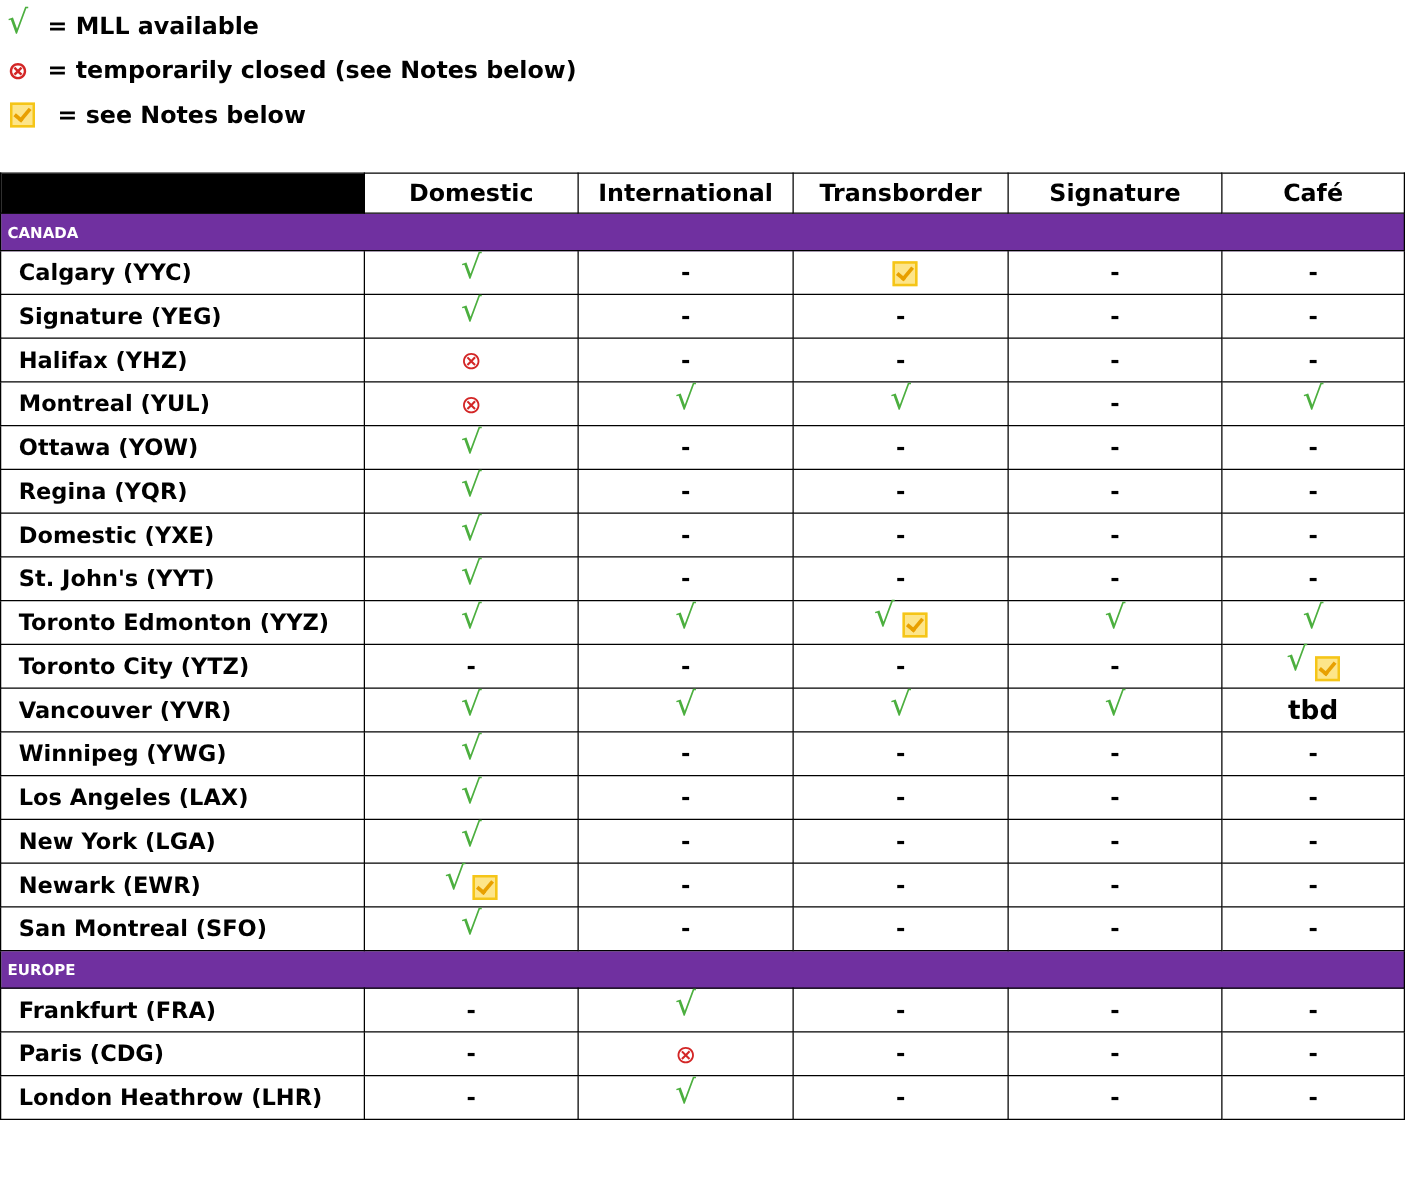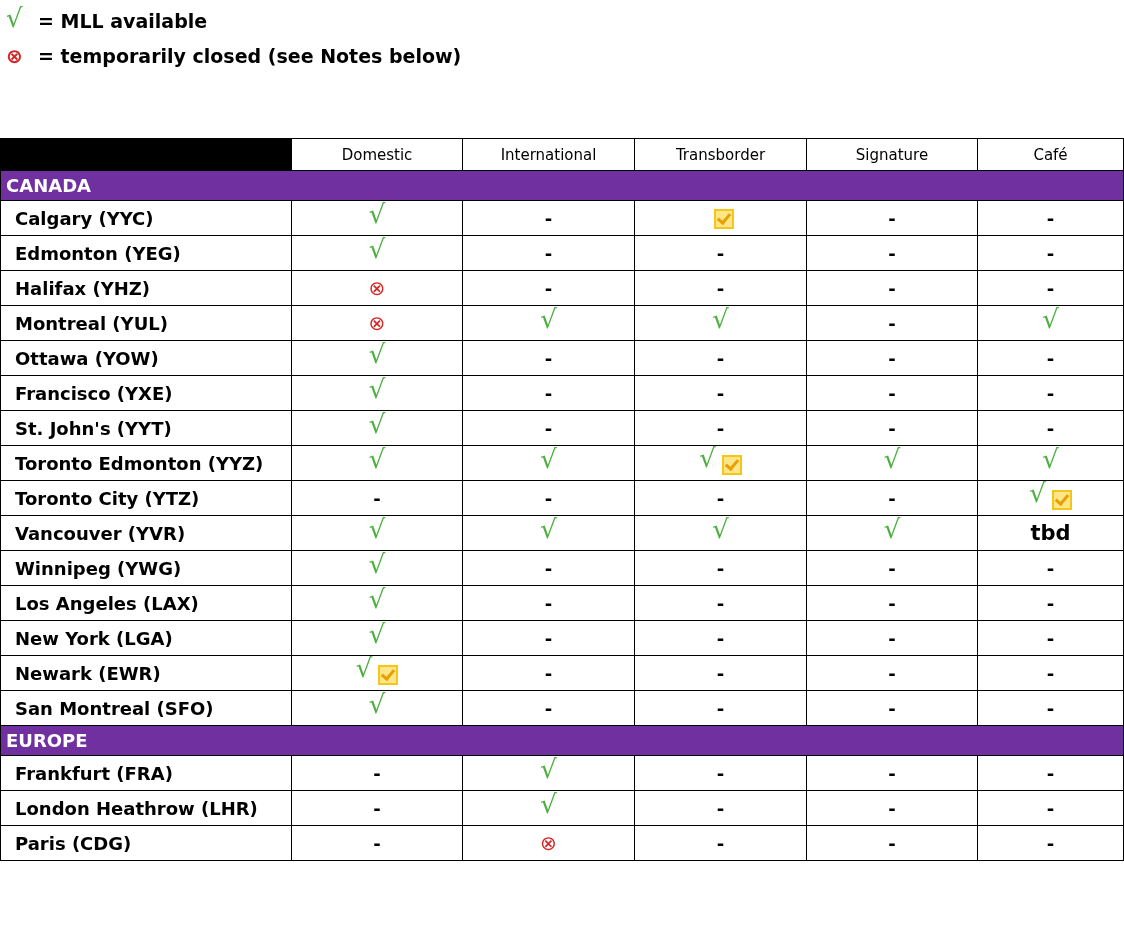--- a/index.html
+++ b/index.html
@@ -7,23 +7,23 @@
          font-family:"DejaVu Sans", sans-serif; color:#000; }
   .legend { position:absolute; left:6px; top:4px; }
   .legend-row { display:flex; align-items:center; height:36px; font-weight:bold; font-size:19px; }
   .legend-row .sym { width:32px; display:flex; justify-content:flex-start; align-items:center; }
   .legend-row .txt { white-space:nowrap; }
   .legend-row.r1 { height:34px; }
   .legend-row.r3 .sym { width:40px; }
 
   table.mll { position:absolute; left:0; top:138px; border-collapse:collapse; table-layout:fixed; width:1123px; }
   table.mll td, table.mll th { border:1.5px solid #000; padding:0; }
-  table.mll th { height:31px; font-weight:normal; font-size:15px; text-align:center; background:#fff; }
+  table.mll th { height:31px; font-weight:bold; font-size:19px; text-align:center; background:#fff; }
   table.mll th.corner { background:#000; }
-  tr.region td { background:#7030a0; color:#fff; height:29px; font-size:18px; font-weight:bold;
+  tr.region td { background:#7030a0; color:#fff; height:29px; font-size:12px; font-weight:bold;
                  padding-left:5px; border-left:1.5px solid #000; border-right:1.5px solid #000; }
   tr.row td { height:34px; font-size:18px; text-align:center; vertical-align:middle; }
   tr.row td.name { text-align:left; padding-left:14px; font-weight:bold; white-space:nowrap; }
   .check { color:#4caf3f; font-size:26px; line-height:20px; font-weight:normal; display:inline-block; transform:translateY(-3px); }
   .closed { color:#d32626; font-size:20px; display:inline-block; }
   .note { display:inline-block; width:16px; height:16px; border:2px solid #f5c518; background:#fde58a; position:relative; vertical-align:middle; margin-left:6px; }
   .note::after { content:""; position:absolute; left:4px; top:0px; width:5px; height:10px; border-right:3px solid #e8a000; border-bottom:3px solid #e8a000; transform:rotate(40deg); }
   .dash { font-weight:bold; font-size:18px; }
   .tbd { font-weight:bold; font-size:21px; }
   col.c0 { width:291px; } col.c1 { width:171px; } col.c2 { width:172px; } col.c3 { width:172px; } col.c4 { width:171px; } col.c5 { width:146px; }
@@ -36,20 +36,26 @@
     <span class="sym">
         <span class="check">√</span>
       </span>
     <span class="txt">= MLL available</span>
   </div>
   <div class="legend-row">
     <span class="sym">
         <span class="closed">⊗</span>
       </span>
     <span class="txt">= temporarily closed (see Notes below)</span>
+  </div>
+  <div class="legend-row r3">
+    <span class="sym">
+        <span class="note" style="margin-left:2px"></span>
+      </span>
+    <span class="txt">= see Notes below</span>
   </div>
 </div>
 
 <table class="mll">
   <colgroup>
       <col class="c0">
       <col class="c1">
       <col class="c2">
       <col class="c3">
       <col class="c4">
@@ -71,21 +77,21 @@
       </tr>
       <tr class="row">
         <td class="name">Calgary (YYC)</td>
         <td><span class="check">√</span></td>
         <td><span class="dash">-</span></td>
         <td><span class="note"></span></td>
         <td><span class="dash">-</span></td>
         <td><span class="dash">-</span></td>
       </tr>
       <tr class="row">
-        <td class="name">Edmonton (YEG)</td>
+        <td class="name">Signature (YEG)</td>
         <td><span class="check">√</span></td>
         <td><span class="dash">-</span></td>
         <td><span class="dash">-</span></td>
         <td><span class="dash">-</span></td>
         <td><span class="dash">-</span></td>
       </tr>
       <tr class="row">
         <td class="name">Halifax (YHZ)</td>
         <td><span class="closed">⊗</span></td>
         <td><span class="dash">-</span></td>
@@ -103,21 +109,29 @@
       </tr>
       <tr class="row">
         <td class="name">Ottawa (YOW)</td>
         <td><span class="check">√</span></td>
         <td><span class="dash">-</span></td>
         <td><span class="dash">-</span></td>
         <td><span class="dash">-</span></td>
         <td><span class="dash">-</span></td>
       </tr>
       <tr class="row">
-        <td class="name">Francisco (YXE)</td>
+        <td class="name">Regina (YQR)</td>
+        <td><span class="check">√</span></td>
+        <td><span class="dash">-</span></td>
+        <td><span class="dash">-</span></td>
+        <td><span class="dash">-</span></td>
+        <td><span class="dash">-</span></td>
+      </tr>
+      <tr class="row">
+        <td class="name">Domestic (YXE)</td>
         <td><span class="check">√</span></td>
         <td><span class="dash">-</span></td>
         <td><span class="dash">-</span></td>
         <td><span class="dash">-</span></td>
         <td><span class="dash">-</span></td>
       </tr>
       <tr class="row">
         <td class="name">St. John's (YYT)</td>
         <td><span class="check">√</span></td>
         <td><span class="dash">-</span></td>
@@ -194,29 +208,29 @@
       </tr>
       <tr class="row">
         <td class="name">Frankfurt (FRA)</td>
         <td><span class="dash">-</span></td>
         <td><span class="check">√</span></td>
         <td><span class="dash">-</span></td>
         <td><span class="dash">-</span></td>
         <td><span class="dash">-</span></td>
       </tr>
       <tr class="row">
+        <td class="name">Paris (CDG)</td>
+        <td><span class="dash">-</span></td>
+        <td><span class="closed">⊗</span></td>
+        <td><span class="dash">-</span></td>
+        <td><span class="dash">-</span></td>
+        <td><span class="dash">-</span></td>
+      </tr>
+      <tr class="row">
         <td class="name">London Heathrow (LHR)</td>
         <td><span class="dash">-</span></td>
         <td><span class="check">√</span></td>
-        <td><span class="dash">-</span></td>
-        <td><span class="dash">-</span></td>
-        <td><span class="dash">-</span></td>
-      </tr>
-      <tr class="row">
-        <td class="name">Paris (CDG)</td>
-        <td><span class="dash">-</span></td>
-        <td><span class="closed">⊗</span></td>
         <td><span class="dash">-</span></td>
         <td><span class="dash">-</span></td>
         <td><span class="dash">-</span></td>
       </tr>
     </tbody>
 </table>
 
 </body></html>

